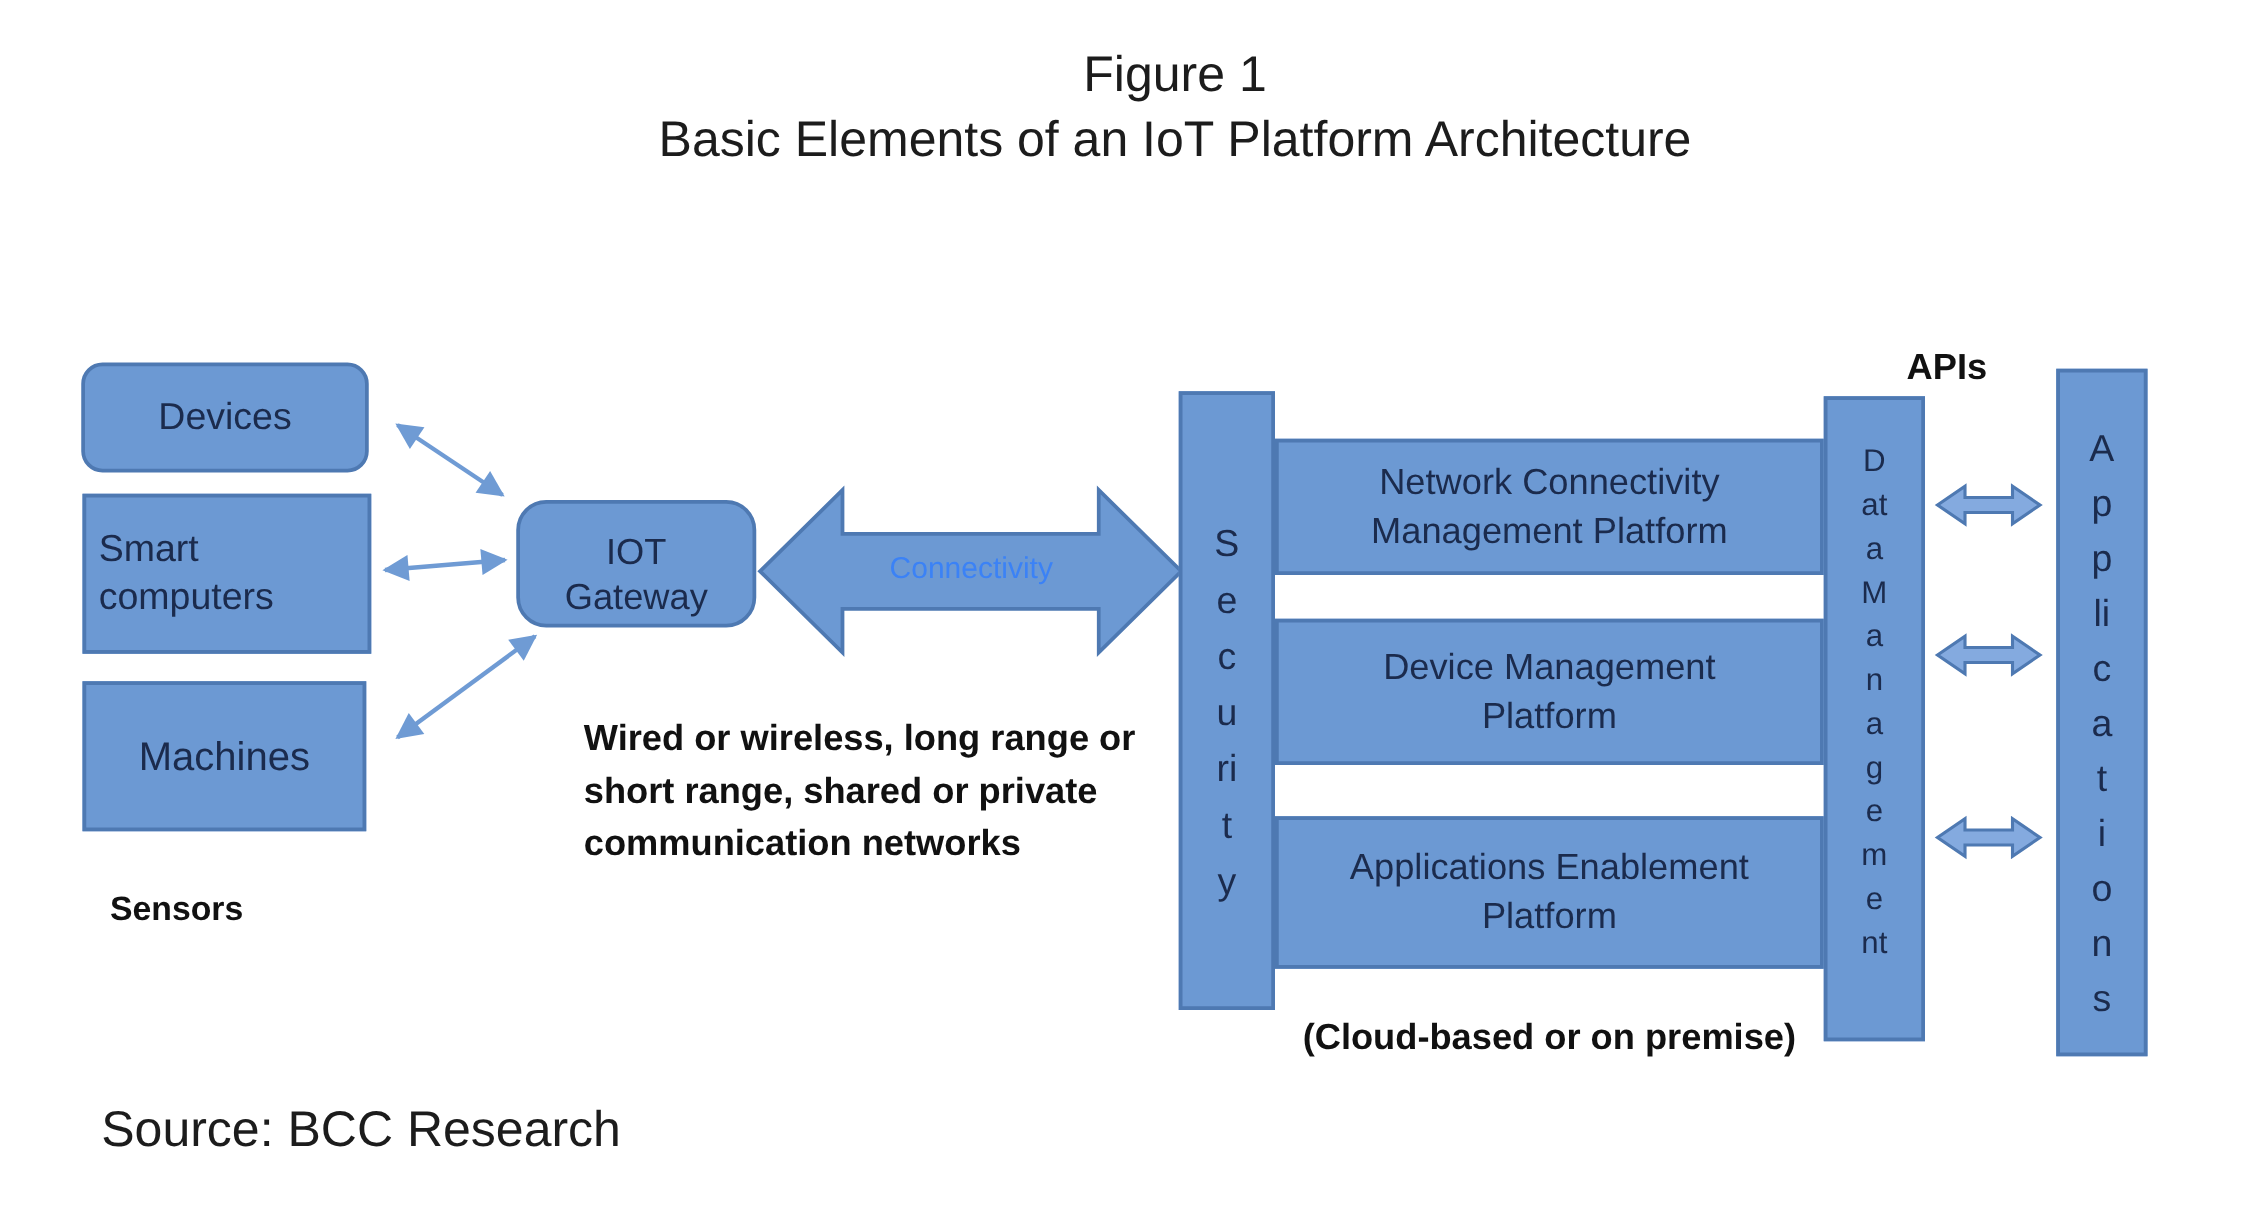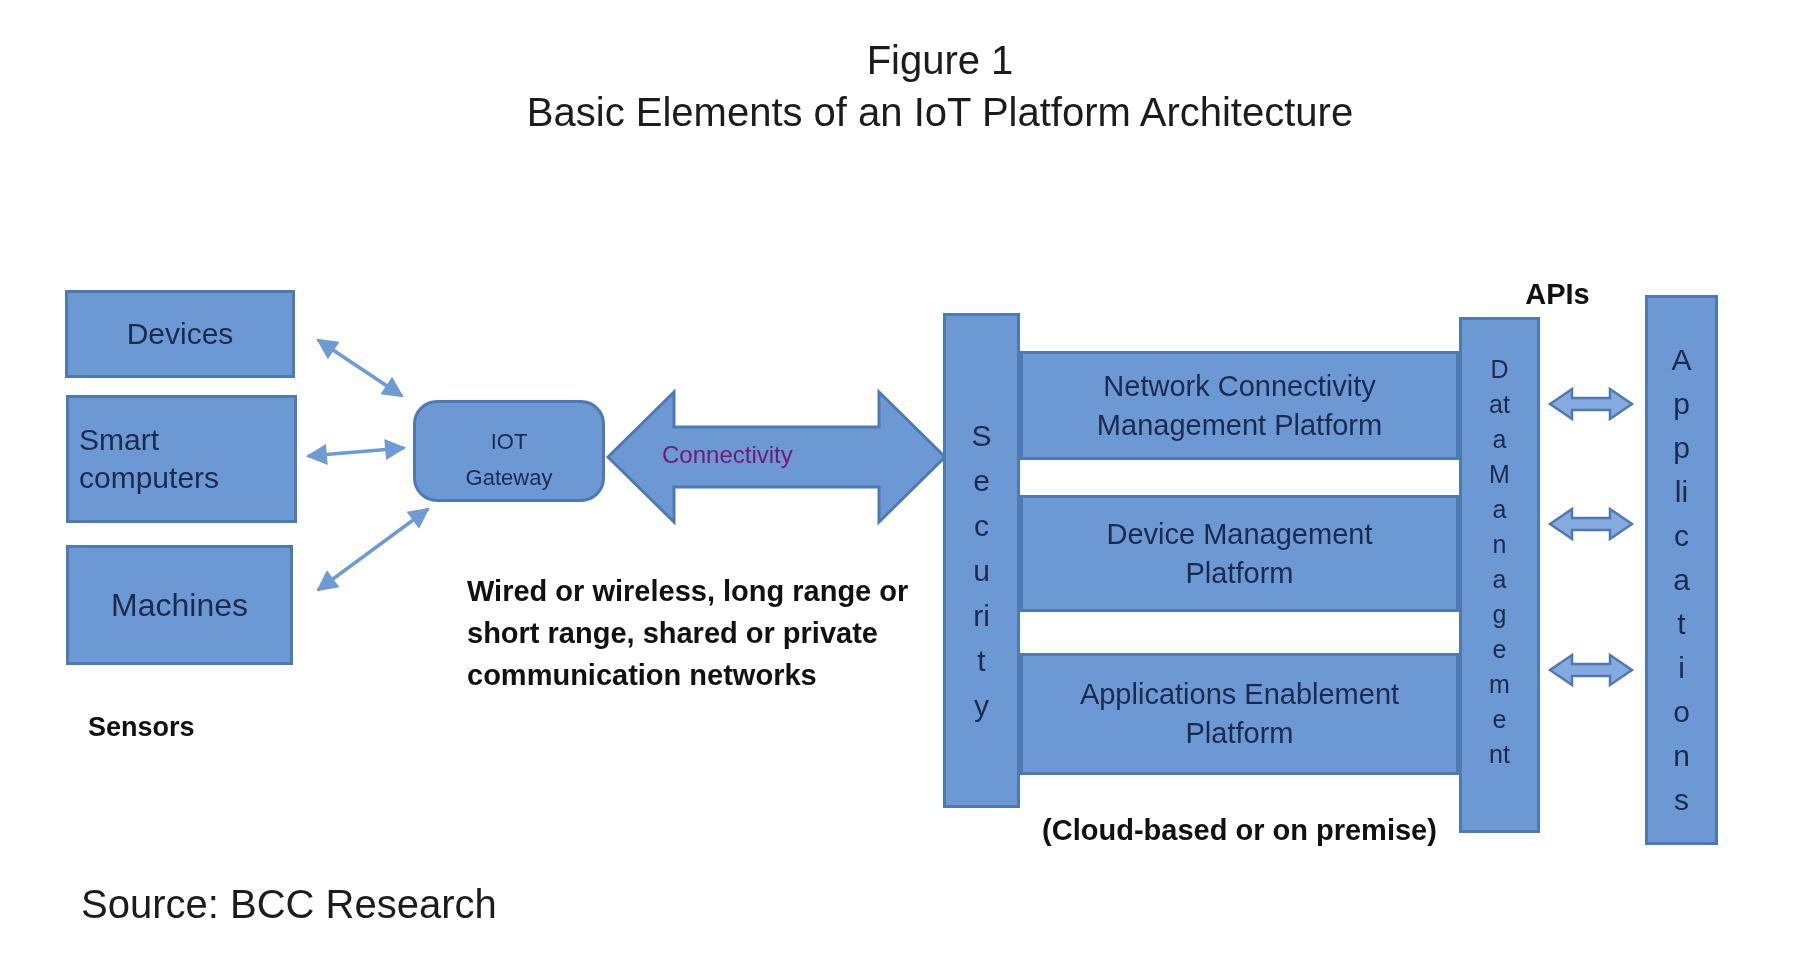--- a/index.html
+++ b/index.html
@@ -6,33 +6,33 @@
   body { font-family:"Liberation Sans", sans-serif; }
   .canvas { position:relative; width:1800px; height:978px; background:#ffffff; overflow:hidden; }
   .abs { position:absolute; }
 
   .title-block { left:0; top:34px; width:1880px; text-align:center; color:#1c1c1c;
                  font-size:40px; line-height:52px; font-weight:400; }
 
   .box { background:#6C99D3; border:3px solid #4E79B2; box-sizing:border-box;
          color:#1b2b4d; display:flex; align-items:center; justify-content:center; }
 
-  .box-devices   { left:65px;  top:290px; width:230px; height:88px;  font-size:30px; }
+  .box-devices   { left:65px;  top:290px; width:230px; height:88px;  font-size:30px;border-radius:17px; }
   .box-smart     { left:66px;  top:395px; width:231px; height:128px; font-size:30px;
                    justify-content:flex-start; padding-left:10px; }
   .box-machines  { left:66px;  top:545px; width:227px; height:120px; font-size:32px; }
 
   .sensors-caption { left:88px; top:712px; font-size:27px; font-weight:700; color:#111111; }
 
   .gateway { left:413px; top:400px; width:192px; height:102px; border-radius:24px;
-             font-size:22px; overflow:hidden; align-items:flex-start; }
+             font-size:29px; overflow:hidden; align-items:flex-start; }
   .gateway .vcol { padding-top:21px; line-height:36px; }
 
-  .connectivity-label { left:662px; top:441px; width:230px; 
-                        font-size:24px; color:#701a75; }
+  .connectivity-label { left:662px; top:441px; width:230px; text-align:center;
+                        font-size:24px; color:#3b82f6; }
 
   .wired-text { left:467px; top:570px; font-size:29px; font-weight:700; color:#111111;
                 line-height:42px; }
 
   .bar { background:#6C99D3; border:3px solid #4E79B2; box-sizing:border-box;
          color:#1b2b4d; text-align:center; }
   .bar-security     { left:943px;  top:313px; width:77px; height:495px; font-size:30px; }
   .bar-security .vcol { padding-top:97px; line-height:45px; }
   .bar-datamgmt     { left:1459px; top:317px; width:81px; height:516px; font-size:25px; }
   .bar-datamgmt .vcol { padding-top:32px; line-height:35px; }

